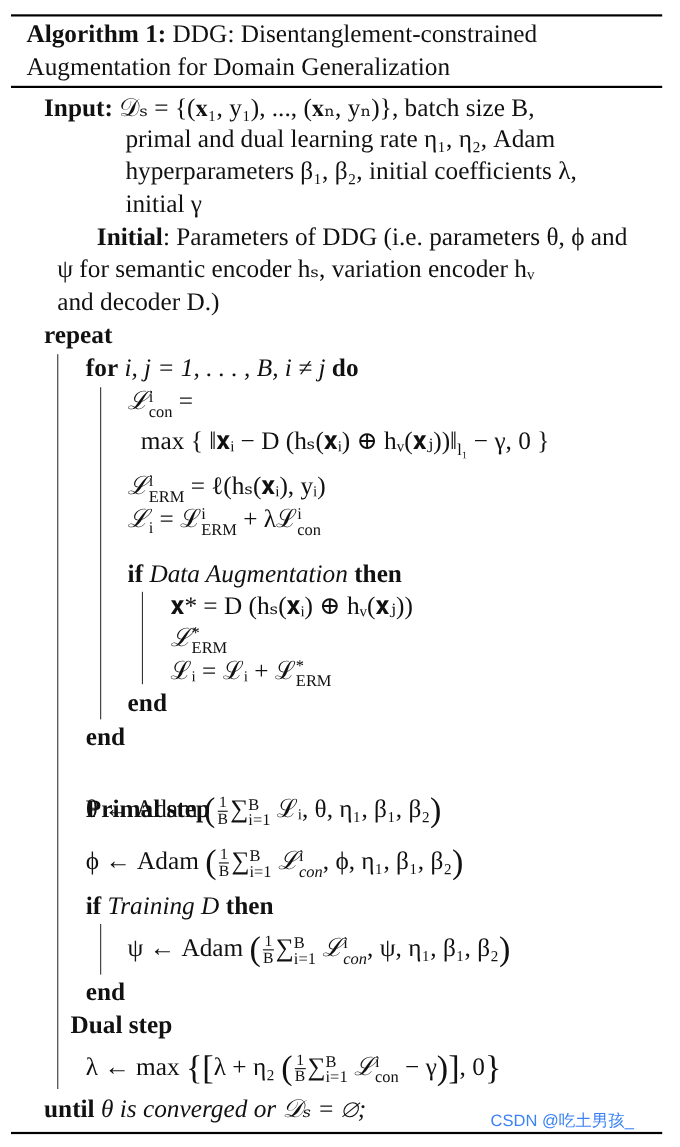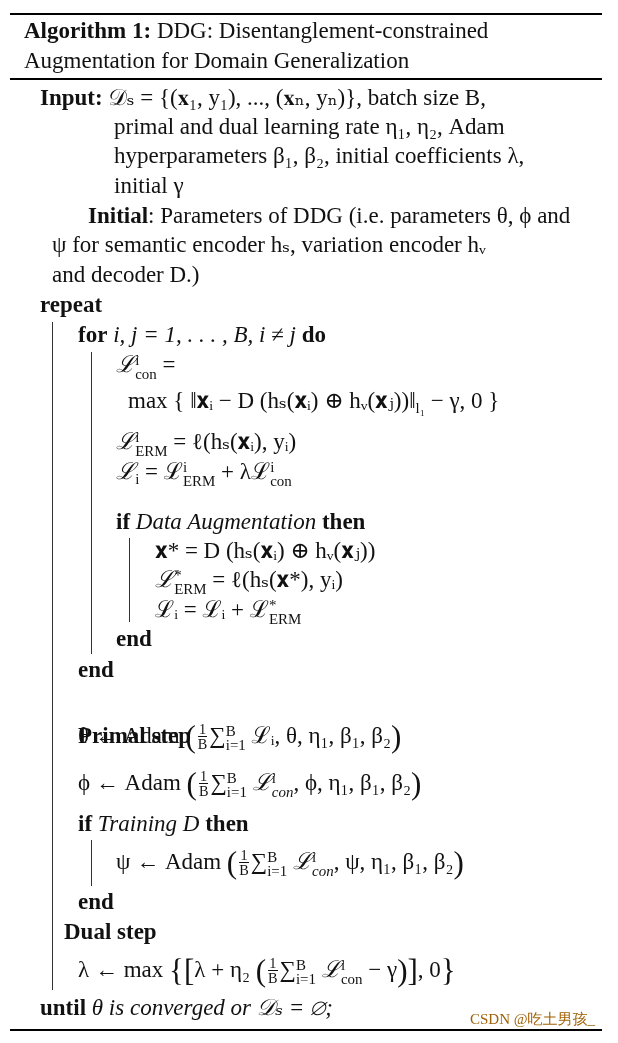--- a/index.html
+++ b/index.html
@@ -14,22 +14,22 @@
   i { font-style: italic; }
   .vbar { position: absolute; width: 1px; background: #333; }
   sub { font-size: 0.65em; vertical-align: -0.35em; line-height: 0; }
   .supsub { display: inline-block; vertical-align: -0.45em; line-height: 0.9; font-size: 0.65em; text-align: left; }
   .supsub span { display: block; }
   .big { font-size: 1.35em; vertical-align: -0.12em; }
   .frac { display: inline-block; vertical-align: -0.45em; text-align: center; font-size: 0.62em; line-height: 1.0; margin: 0 2px; }
   .frac span { display: block; }
   .frac .num { border-bottom: 1px solid #111; padding: 0 1px; }
   .watermark {
-    position: absolute; left: 446px; top: 1010px; font-family: Liberation Serif, serif;
-    font-size: 15px; color: #a16207; white-space: nowrap; margin-left: 24px;
+    position: absolute; left: 446px; top: 1010px; font-family: Liberation Sans, sans-serif;
+    font-size: 15px; color: #3b82f6; white-space: nowrap;
   }
 </style>
 </head>
 <body>
 
 <div class="rule" style="top:13px;"></div>
 <div class="line" style="left:24px; top:17px;">
   <b>Algorithm 1:</b>
   <span>DDG: Disentanglement-constrained</span>
 </div>
@@ -79,21 +79,20 @@
 
 <div class="line" style="left:116px; top:508px;">
   <b>if</b>
   <i>Data Augmentation</i>
   <b>then</b>
 </div>
 <div class="vbar" style="left:129px; top:538px; height:84px;"></div>
 <div class="line" style="left:155px; top:537px;">𝐱* = D (hₛ(𝐱ᵢ) ⊕ hᵥ(𝐱ⱼ))</div>
 <div class="line" style="left:155px; top:566px;">
   <i>ℒ</i><span class="supsub"><span>*</span><span>ERM</span></span>
-  <span>= ℓ(hₛ(𝐱*), yᵢ)</span>
 </div>
 <div class="line" style="left:155px; top:596px;">
   <span>ℒᵢ = ℒᵢ + ℒ</span><span class="supsub"><span>*</span><span>ERM</span></span>
 </div>
 <div class="line" style="left:116px; top:625px;"><b>end</b></div>
 <div class="line" style="left:78px; top:656px;"><b>end</b></div>
 
 <div class="line" style="left:78px; top:686px;margin-top:36px;"><b>Primal step</b></div>
 <div class="line" style="left:78px; top:722px;">
   <span>θ ← Adam</span>

